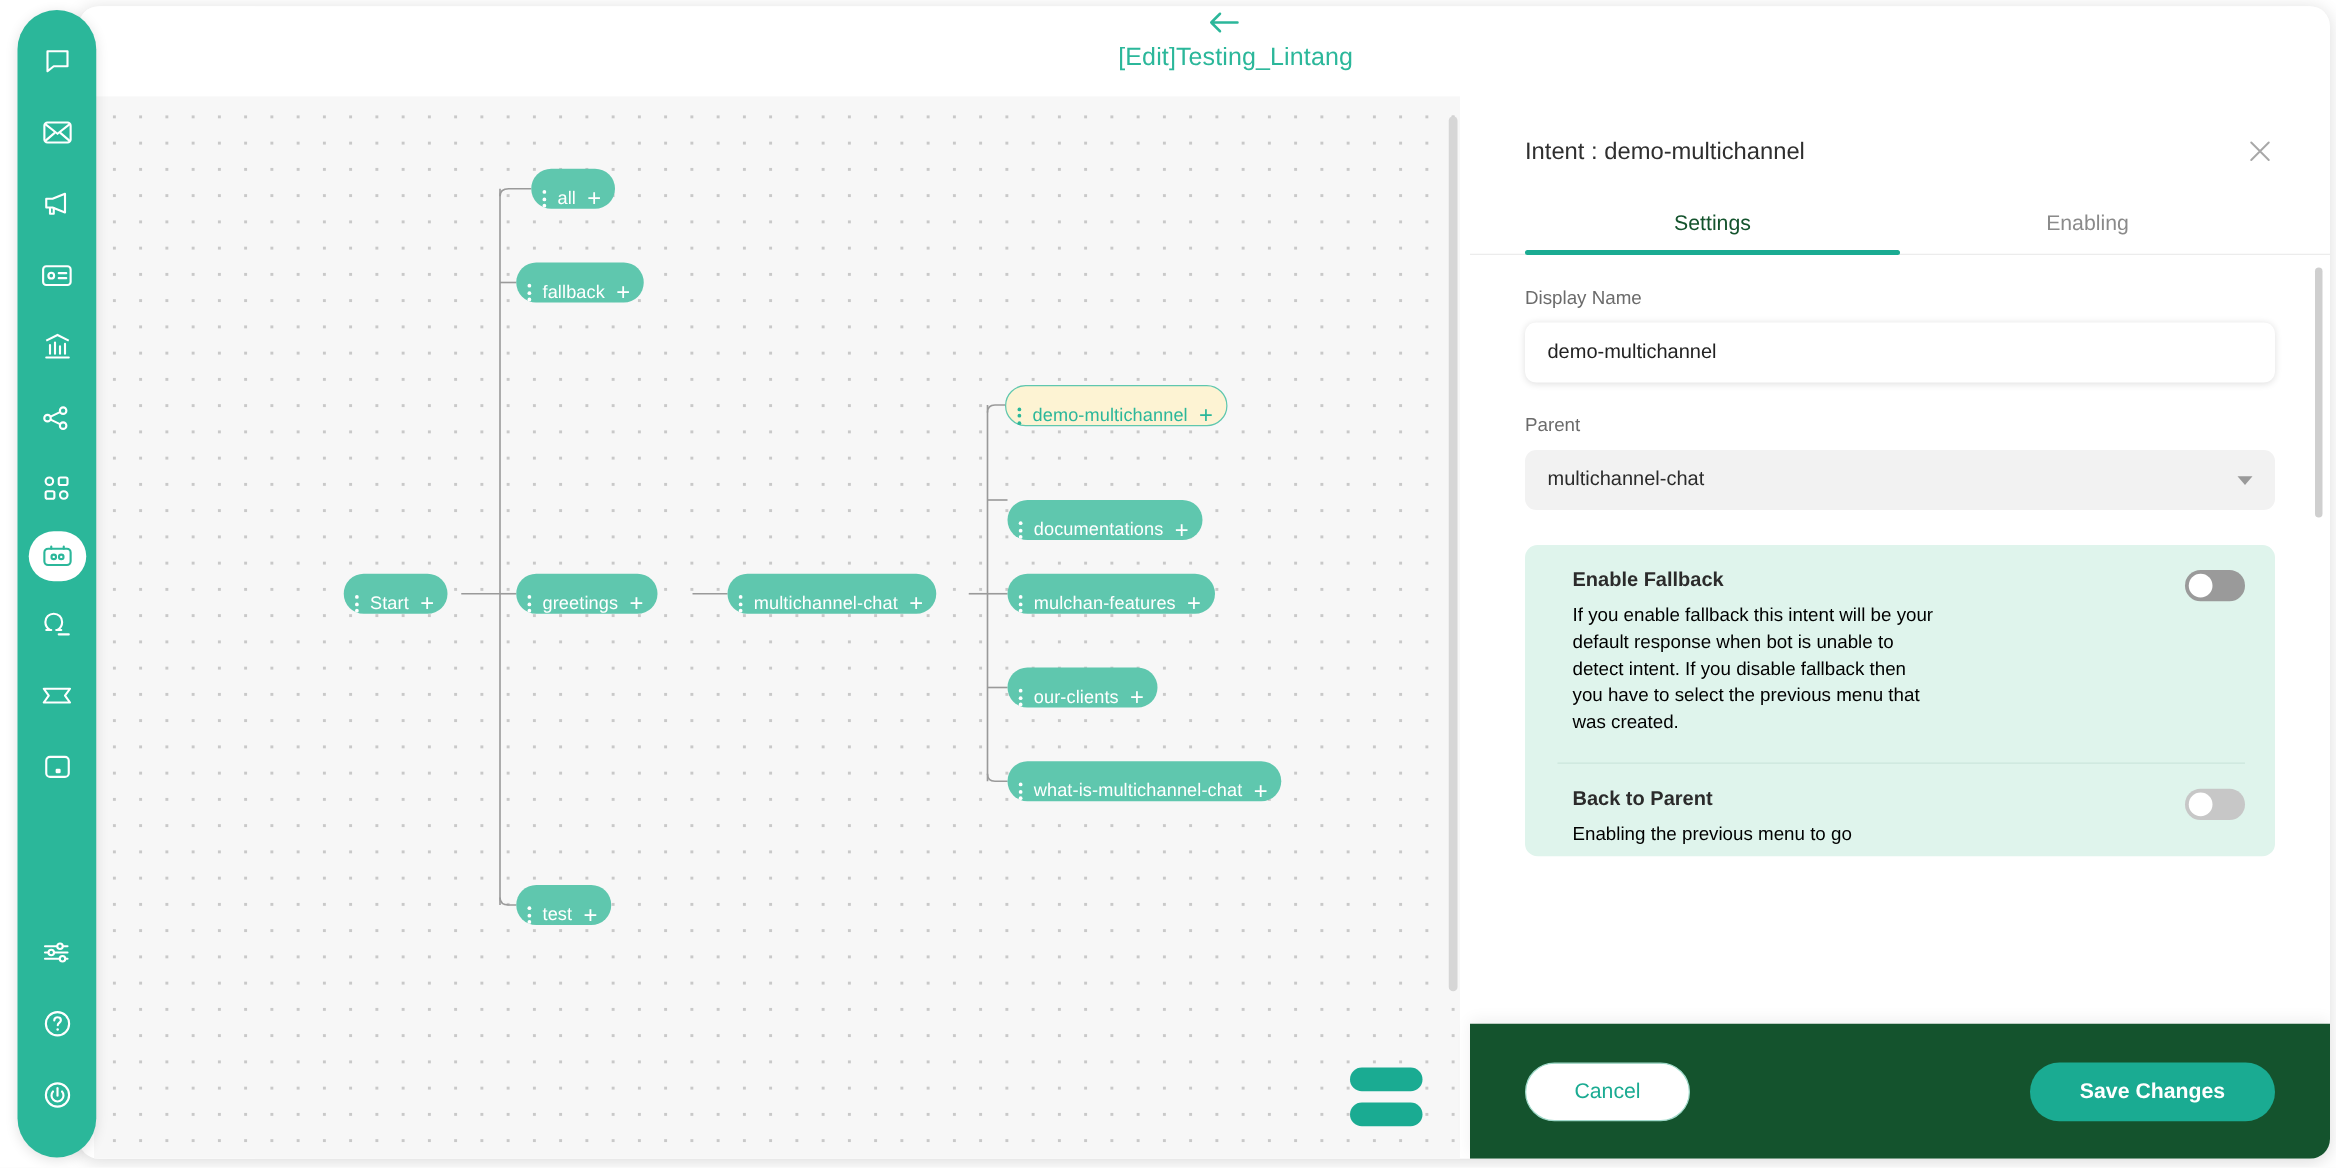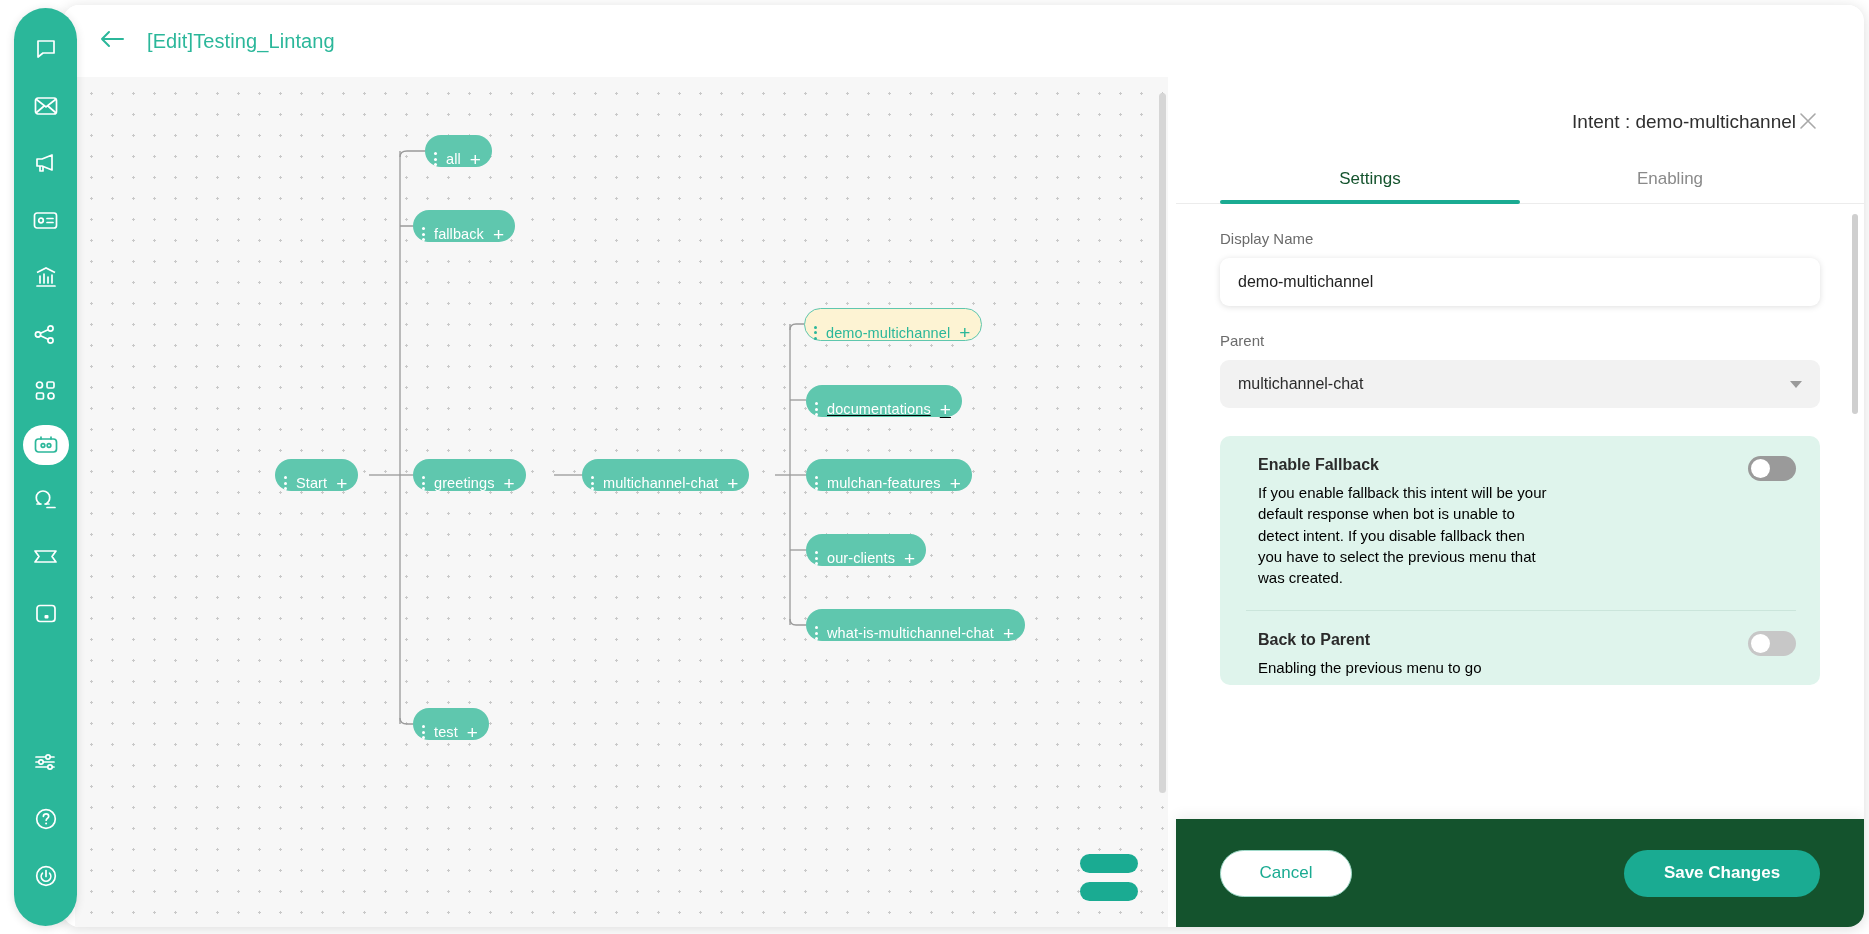--- a/index.html
+++ b/index.html
@@ -42,20 +42,21 @@
     border-radius: 16px;
     box-shadow: 0 2px 14px rgba(0,0,0,.14);
     overflow: hidden;
   }
 
   .topbar {
     position: absolute; left: 0; top: 0; right: 4px; height: 72px;
     background: #fff;
     display: flex; align-items: center;
     padding-left: 34px;
+    flex-direction: column;
   }
   .back-arrow { width: 30px; height: 30px; cursor:pointer; display:flex; align-items:center; justify-content:center; }
   .page-title {
     margin-left: 20px;
     color: #2bb79a;
     font-size: 20px;
     font-weight: 500;
     letter-spacing: .1px;
   }
 
@@ -112,21 +113,21 @@
     position:absolute; right:2px; top:16px; width:7px; height:700px;
     border-radius:4px; background:#d6d6d6; cursor:pointer;
   }
 
   
   .panel {
     position:absolute; right:0; top:72px; width:688px; height:850px;
     background:#ffffff;
     display:flex; flex-direction:column;
   }
-  .panel-head { padding: 34px 44px 0 44px; display:flex; align-items:flex-start; justify-content:flex-end; }
+  .panel-head { padding: 34px 44px 0 44px; display:flex; align-items:flex-start; justify-content:space-between; }
   .panel-title { font-size:19px; color:#2f2f2f; font-weight:400; }
   .close-x { cursor:pointer; width:24px; height:24px; display:flex; align-items:center; justify-content:center; }
 
   .tabs { display:flex; margin-top:24px; padding: 0 44px; border-bottom:1px solid #ececec; }
   .tab { flex:1 1 0; text-align:center; padding: 10px 0 14px 0; font-size:17px; color:#8a8a8a; cursor:pointer; position:relative; }
   .tab.active { color:#14532d; }
   .tab.active::after {
     content:""; position:absolute; left:0; right:0; bottom:-1px; height:4px;
     background:#1aab92; border-radius:2px;
   }
@@ -379,21 +380,21 @@
               </div>
               <div class="node selected" style="left: 729px; top: 231px;">
                 <span class="dots">
                   <i></i>
                   <i></i>
                   <i></i>
                 </span>
                 <span class="label">demo-multichannel</span>
                 <span class="plus">+</span>
               </div>
-              <div class="node" style="left: 731px; top: 308px; text-decoration: underline;">
+              <div class="node" style="left: 731px; top: 323px;">
                 <span class="dots">
                   <i></i>
                   <i></i>
                   <i></i>
                 </span>
                 <span class="label">documentations</span>
                 <span class="plus">+</span>
               </div>
               <div class="node" style="left: 200px; top: 382px;">
                 <span class="dots">

